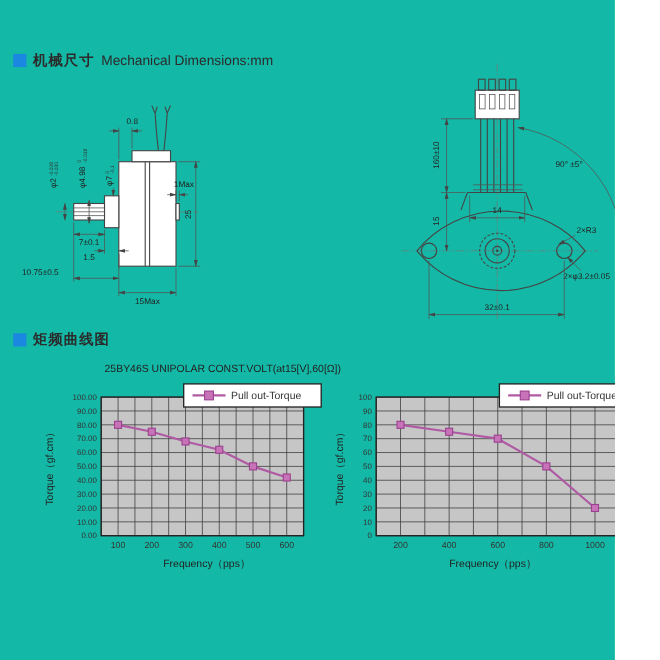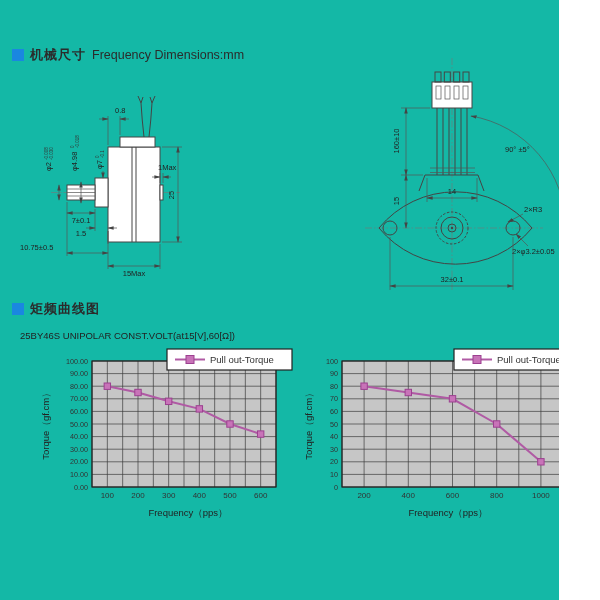--- a/index.html
+++ b/index.html
@@ -2,41 +2,41 @@
 <html><head>
 <meta charset="utf-8">
 <style>
   html,body{margin:0;padding:0;background:#fff;}
   .page{position:relative;width:559px;height:600px;background:#14b8a6;overflow:hidden;
         font-family:"Liberation Sans",sans-serif;color:#333;}
   .sec-header{position:absolute;display:flex;align-items:center;gap:6px;}
   .bullet{display:inline-block;width:12px;height:12px;background:#1a87e0;}
   .zh{font-size:13px;font-weight:bold;color:#2b2b2b;letter-spacing:1px;}
   .en{font-size:12.5px;color:#2b2b2b;}
-  .chart-title{position:absolute;width:290px;text-align:left;font-size:9.5px;color:#222;white-space:nowrap;}
+  .chart-title{position:absolute;width:290px;text-align:right;font-size:9.5px;color:#222;white-space:nowrap;}
   .axis-label{position:absolute;font-size:9.5px;color:#222;transform:translate(-50%,-50%);white-space:nowrap;}
   .axis-label.vert{transform:translate(-50%,-50%) rotate(-90deg);}
   svg{position:absolute;}
   svg text{font-family:"Liberation Sans",sans-serif;fill:#333;}
   .ln{stroke:#444;stroke-width:1;fill:none;}
   .lnf{stroke:#444;stroke-width:1;fill:#fff;}
   .thin{stroke:#555;stroke-width:0.7;fill:none;}
   .dim{stroke:#555;stroke-width:0.7;fill:none;}
   .cl{stroke:#777;stroke-width:0.6;stroke-dasharray:7 2 1.5 2;fill:none;}
   .dtx{font-size:7.5px;fill:#222;}
 </style>
 </head>
 <body>
 
 <div class="page">
 
   <div class="sec-header" style="left:12px;top:46px;">
     <span class="bullet" style="background: rgb(26, 135, 224);"></span>
     <span class="zh">机械尺寸</span>
-    <span class="en">Frequency Dimensions:mm</span>
+    <span class="en">Mechanical Dimensions:mm</span>
   </div>
 
   <svg style="left:15px;top:85px;" width="280" height="212" viewBox="0 0 280 212">
     <defs>
       <marker id="arS" orient="auto-start-reverse" markerWidth="9" markerHeight="6" refX="8" refY="2.5" viewBox="0 0 9 5">
         <path d="M0,0 L9,2.5 L0,5 z" fill="#444"></path>
       </marker>
     </defs>
     <g>
       <line class="cl" x1="36" y1="107.5" x2="165" y2="107.5"></line>

